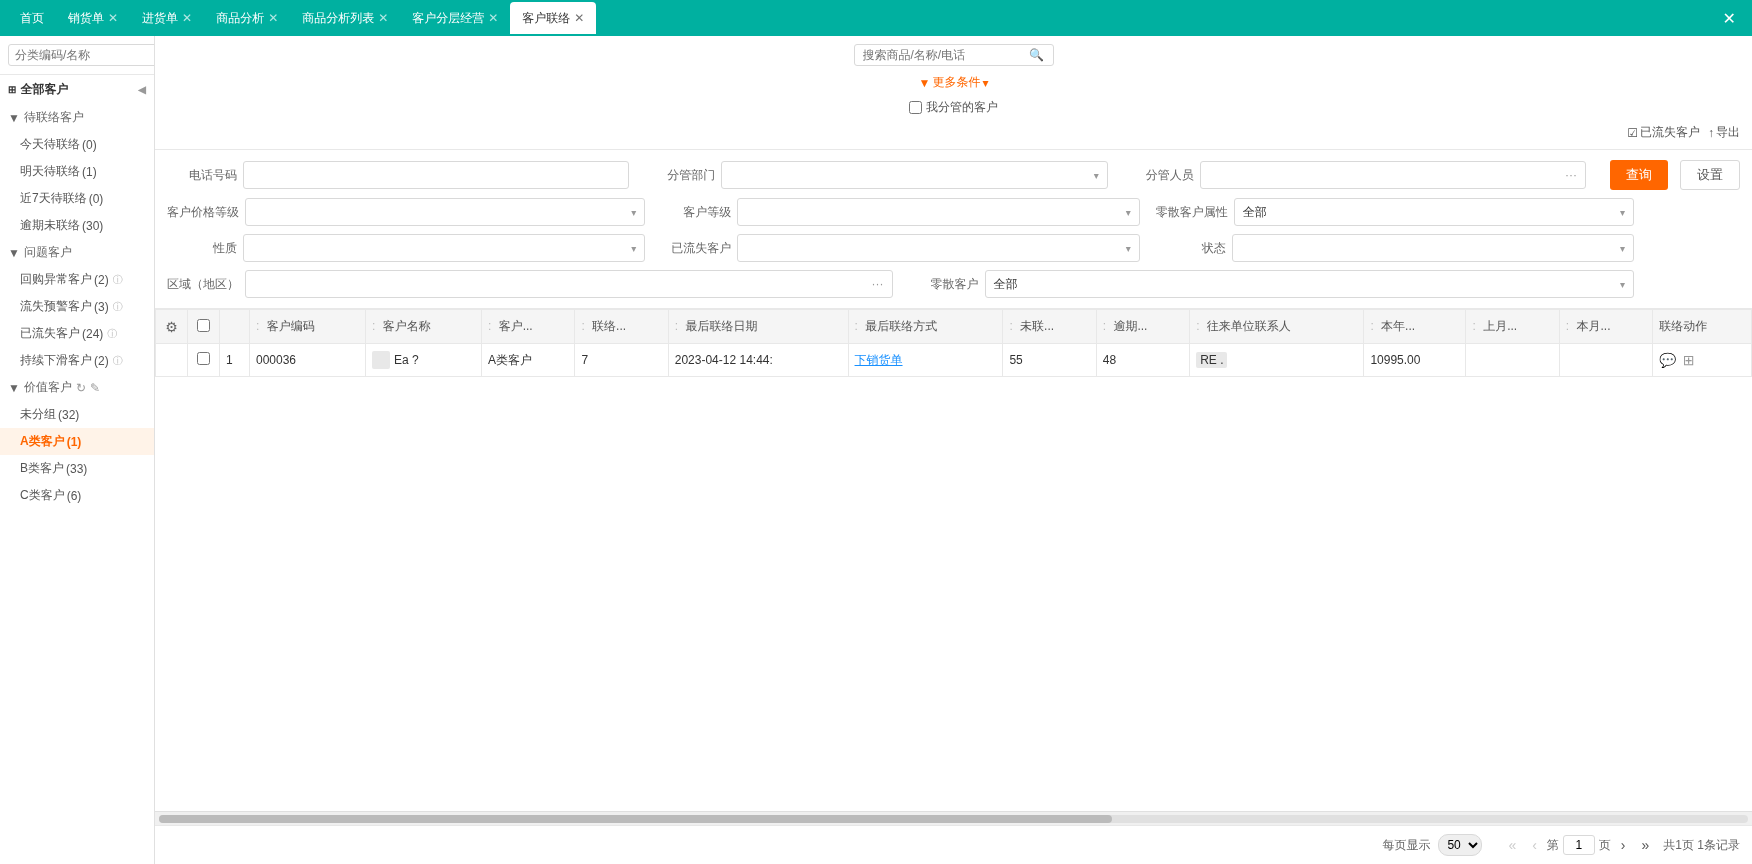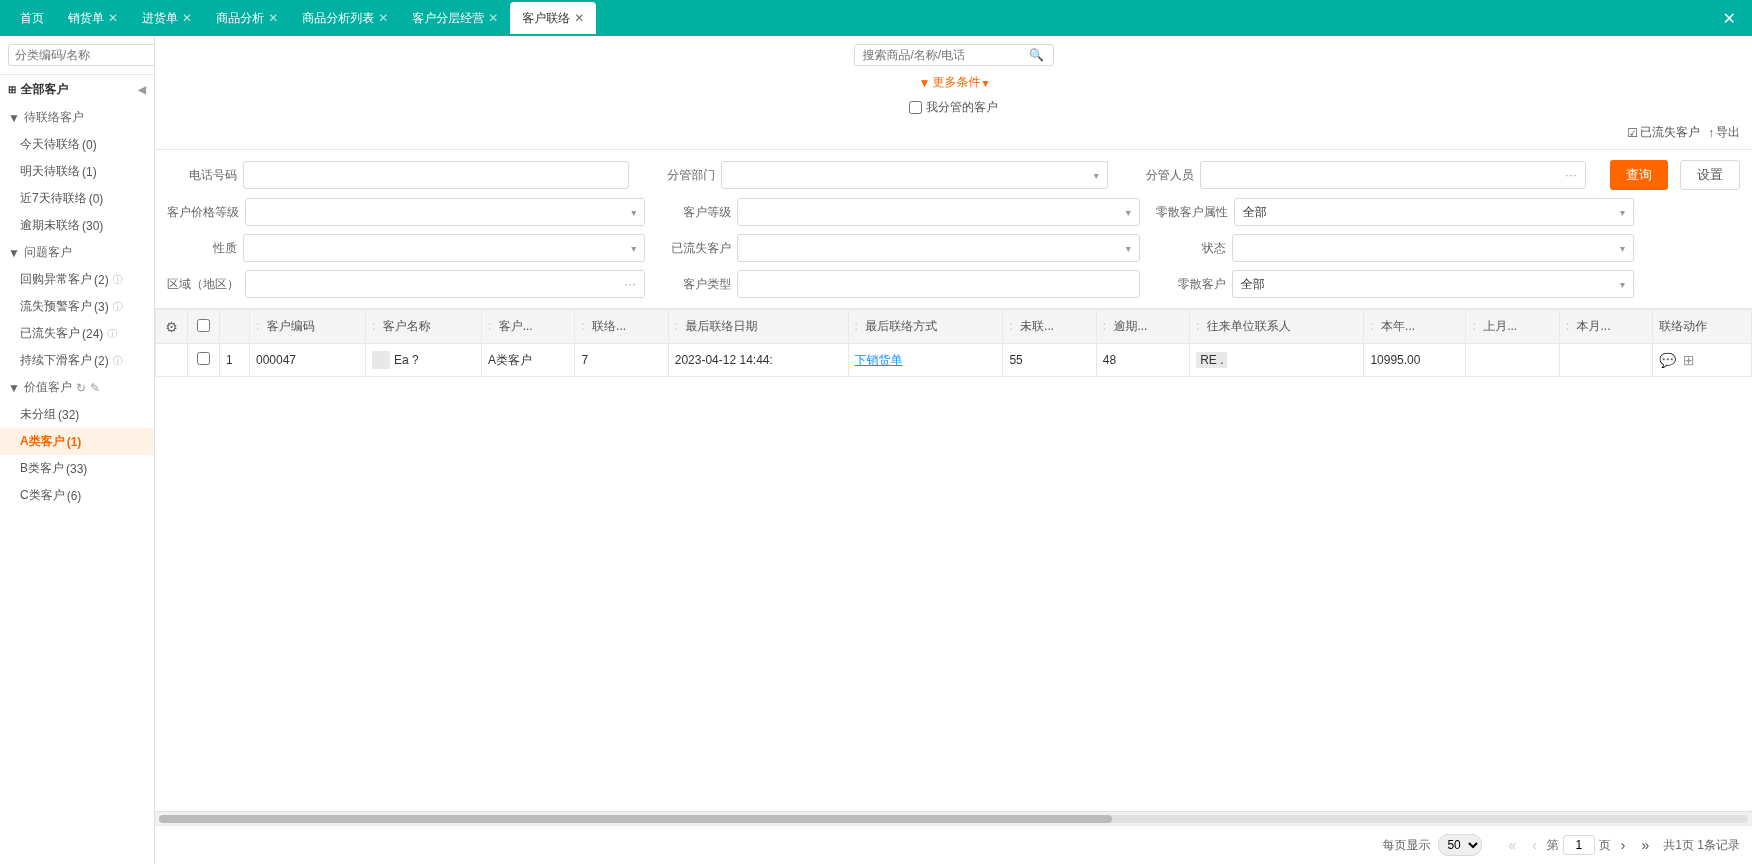--- a/index.html
+++ b/index.html
@@ -423,24 +423,20 @@
       </div>
 
       <div class="filter-row">
         <div class="filter-field">
           <span class="filter-label">区域（地区）</span>
           <div class="filter-input">
             <span class="dots">···</span>
           </div>
         </div>
         <div class="filter-field">
-          <span class="filter-label">客户类型</span>
-          <div class="filter-input"></div>
-        </div>
-        <div class="filter-field">
           <span class="filter-label">零散客户</span>
           <div class="filter-input">
             <span class="filter-input-text">全部</span>
             <span class="caret">▾</span>
           </div>
         </div>
         <div style="width:90px;"></div>
       </div>
     </div>
 
@@ -508,21 +504,21 @@
             </th>
           </tr>
         </thead>
         <tbody>
           <tr>
             <td></td>
             <td class="checkbox-cell">
               <input type="checkbox" style="">
             </td>
             <td>1</td>
-            <td>000047</td>
+            <td>000036</td>
             <td>
               <div class="customer-name-cell">
                 <span class="name-avatar"></span>
                 <span>Ea ?</span>
               </div>
             </td>
             <td>A类客户</td>
             <td>7</td>
             <td>2023-04-12 14:44:</td>
             <td>

